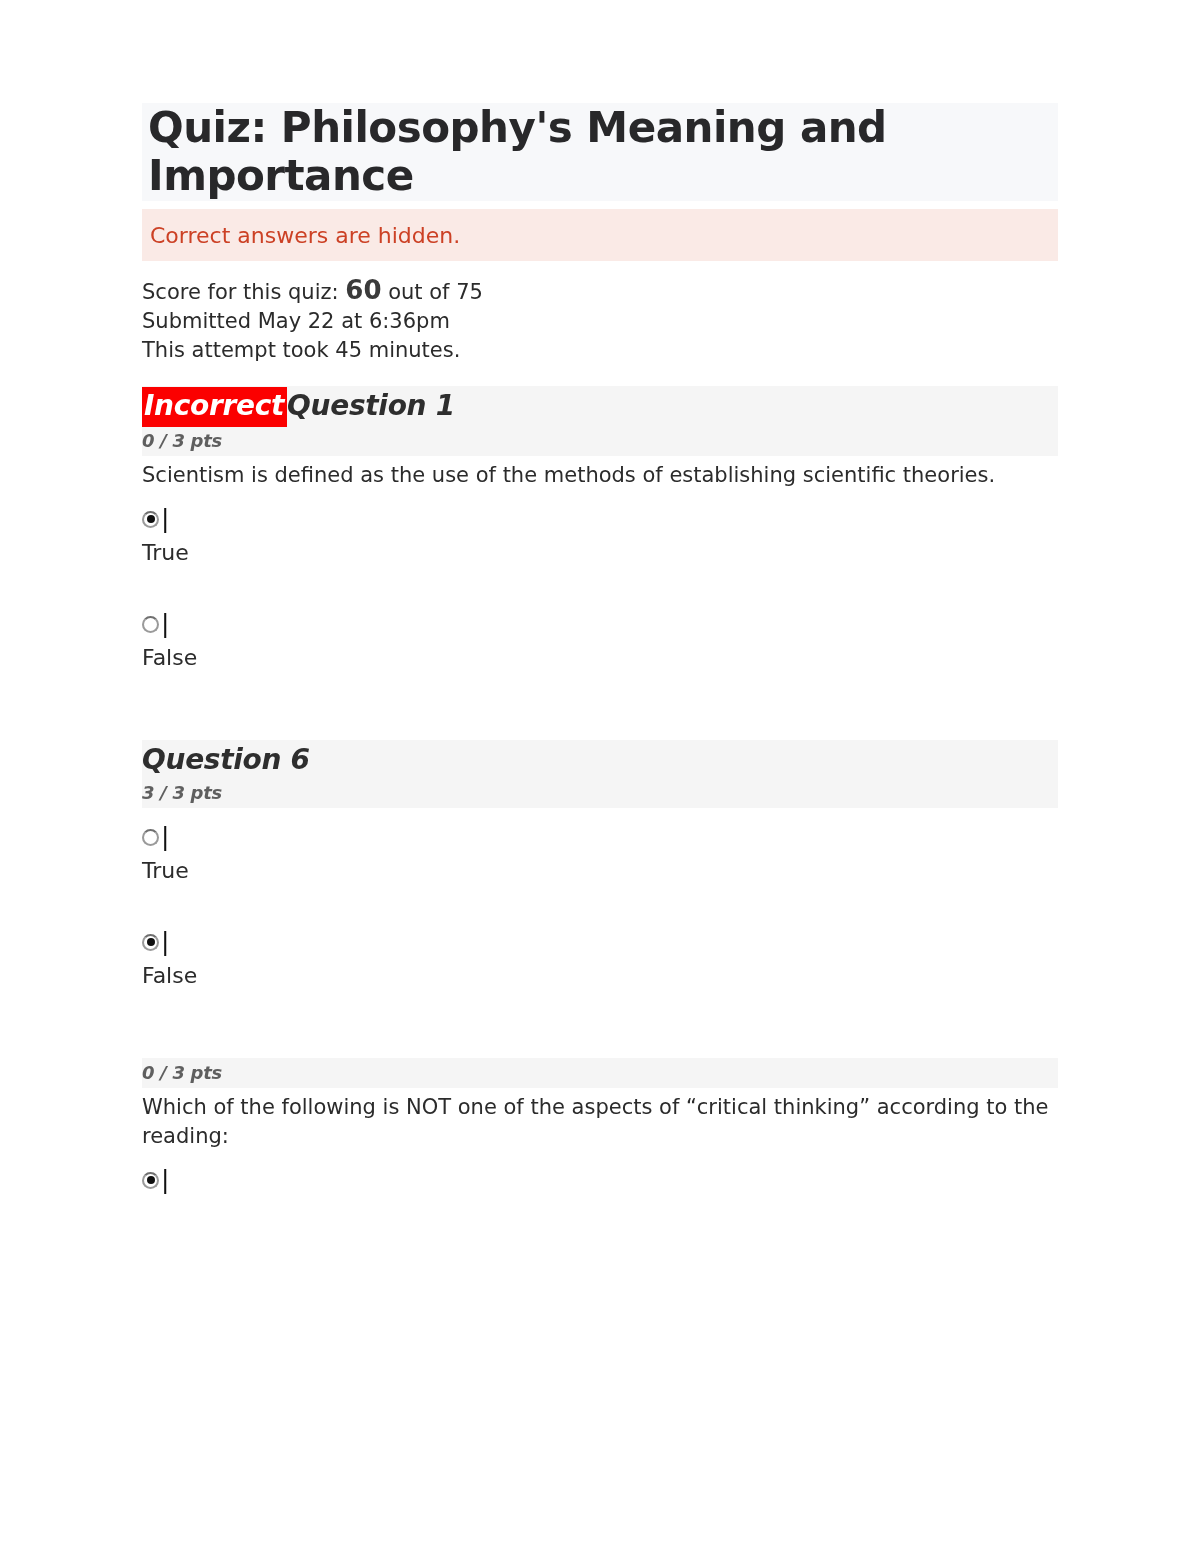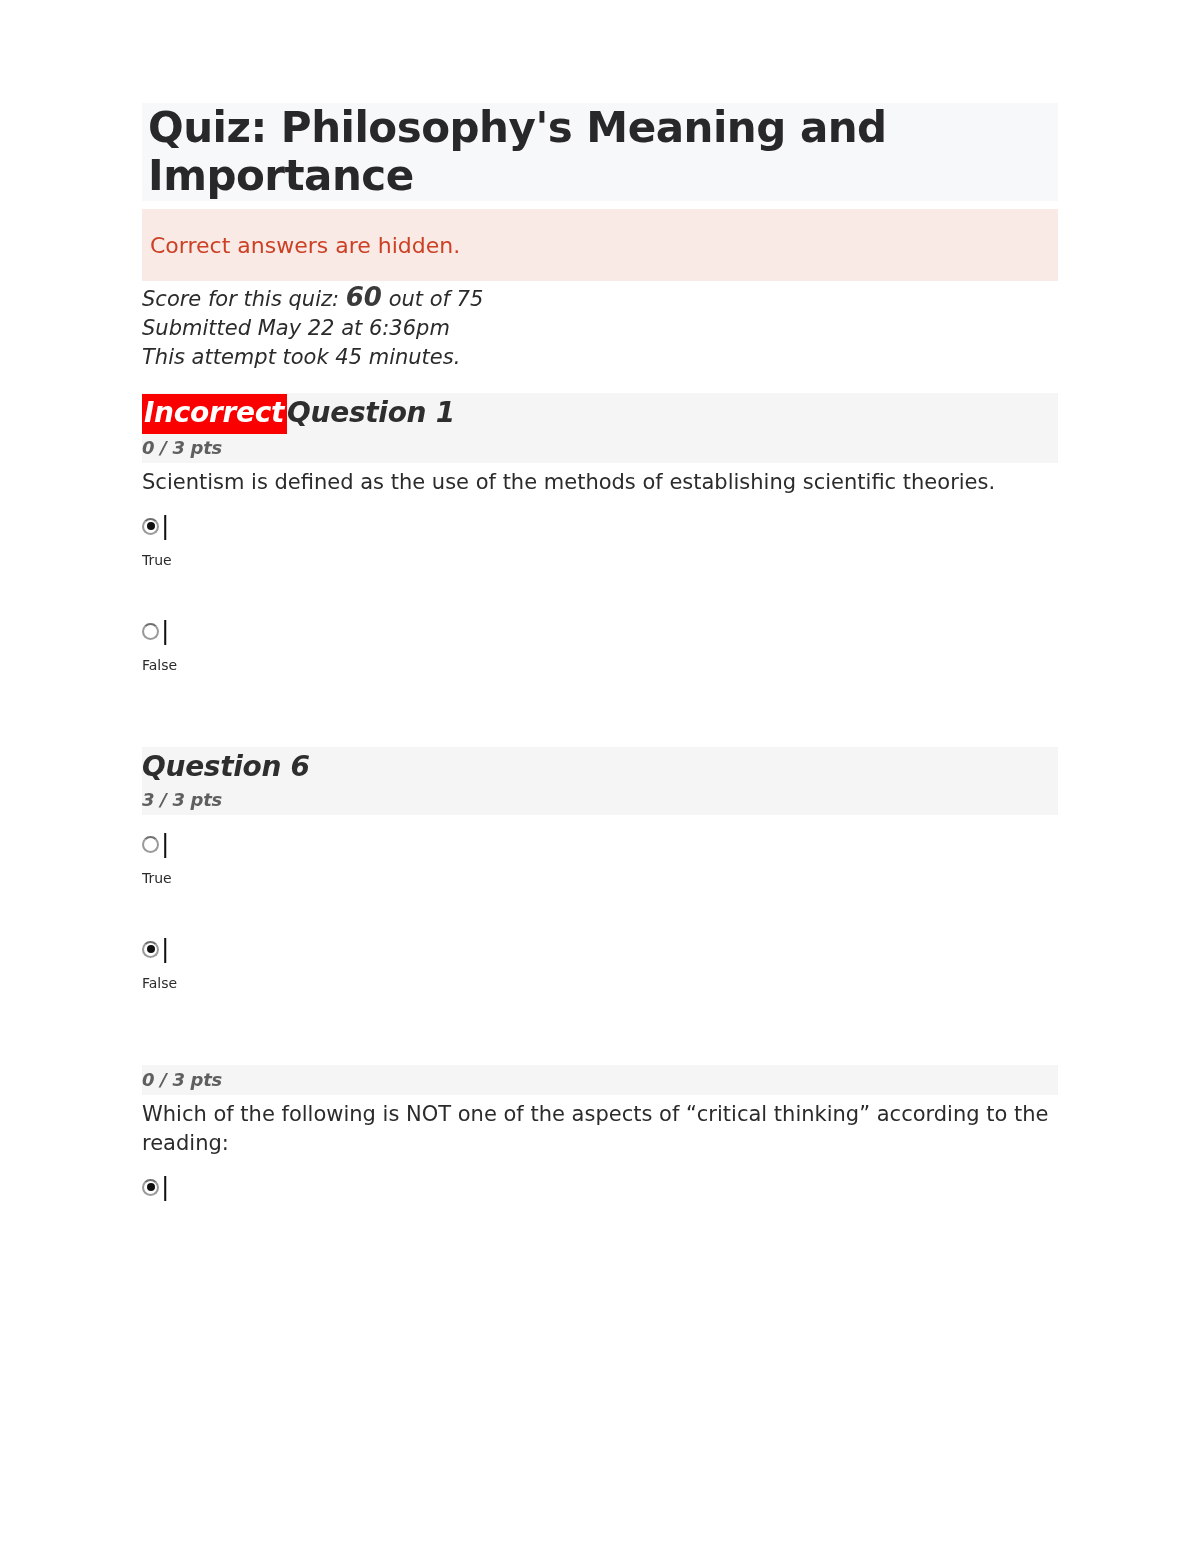--- a/index.html
+++ b/index.html
@@ -30,30 +30,30 @@
     padding:1px 6px 1px 6px;
     font-size:42px;
     line-height:48px;
     font-weight:bold;
     letter-spacing:-0.5px;
     color:#28282a;
   }
   
   .banner{
     margin-top:8px;
-    height:72px;
+    height:52px;
     background:var(--banner-bg);
     display:flex;
     align-items:center;
     padding-left:8px;
     color:var(--banner-text);
     font-size:22px;
   }
   
-  .meta{margin-top:2px;font-size:21px;line-height:29px;color:var(--body-text);font-style:italic;}
+  .meta{margin-top:15px;font-size:21px;line-height:29px;color:var(--body-text);}
   .meta .score-num{font-size:26px;font-weight:bold;line-height:29px;color:#3a3a3a;}
   
   .question{margin-top:67px;}
   .question.first{margin-top:21px;}
   .q-header{
     background:var(--question-header-bg);
     padding:1px 0 1px 0;
     font-style:italic;
   }
   .q-title-line{
@@ -104,21 +104,21 @@
     border-radius:50%;
   }
   .caret{
     margin-left:2px;
     font-size:25px;
     line-height:28px;
     color:#111111;
   }
   .answer-label{
     margin-top:5px;
-    font-size:14px;
+    font-size:22px;
     line-height:30px;
     color:var(--body-text);
   }
 </style>
 </head>
 <body>
 
 <div class="page">
 
   <div class="quiz-title">Quiz: Philosophy's Meaning and Importance</div>

